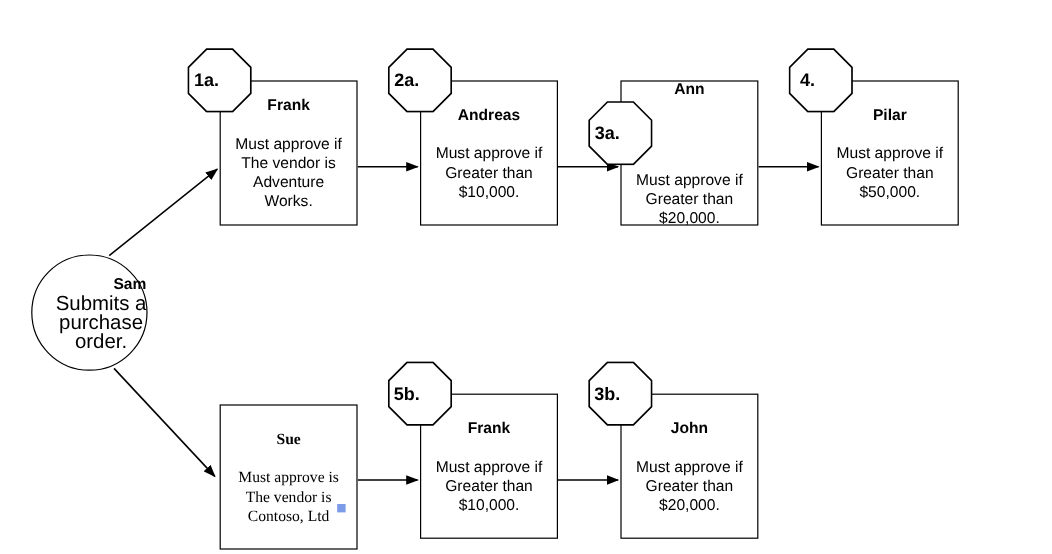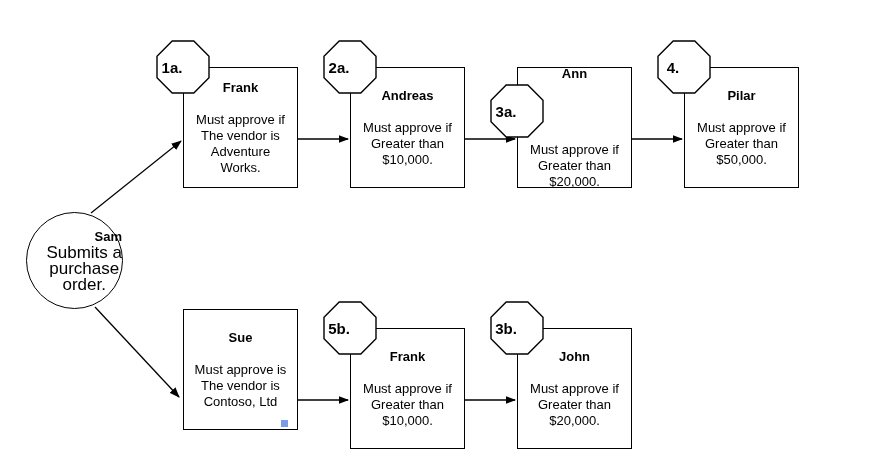--- a/index.html
+++ b/index.html
@@ -150,21 +150,21 @@
 Greater than
 $20,000.</div>
   </div>
   <div class="approver-box" style="left:684px; top:67px;">
     <div class="node-name">Pilar</div>
     <div class="node-body">Must approve if
 Greater than
 $50,000.</div>
   </div>
 
-  <div class="approver-box" style="left:183px; top:309px;">
+  <div class="approver-box" style="left:183px; top:337px;font-family:Liberation Serif, serif;">
     <div class="node-name">Sue</div>
     <div class="node-body">Must approve is
 The vendor is
 Contoso, Ltd</div>
   </div>
   <div class="approver-box" style="left:350px; top:328px;">
     <div class="node-name">Frank</div>
     <div class="node-body">Must approve if
 Greater than
 $10,000.</div>

